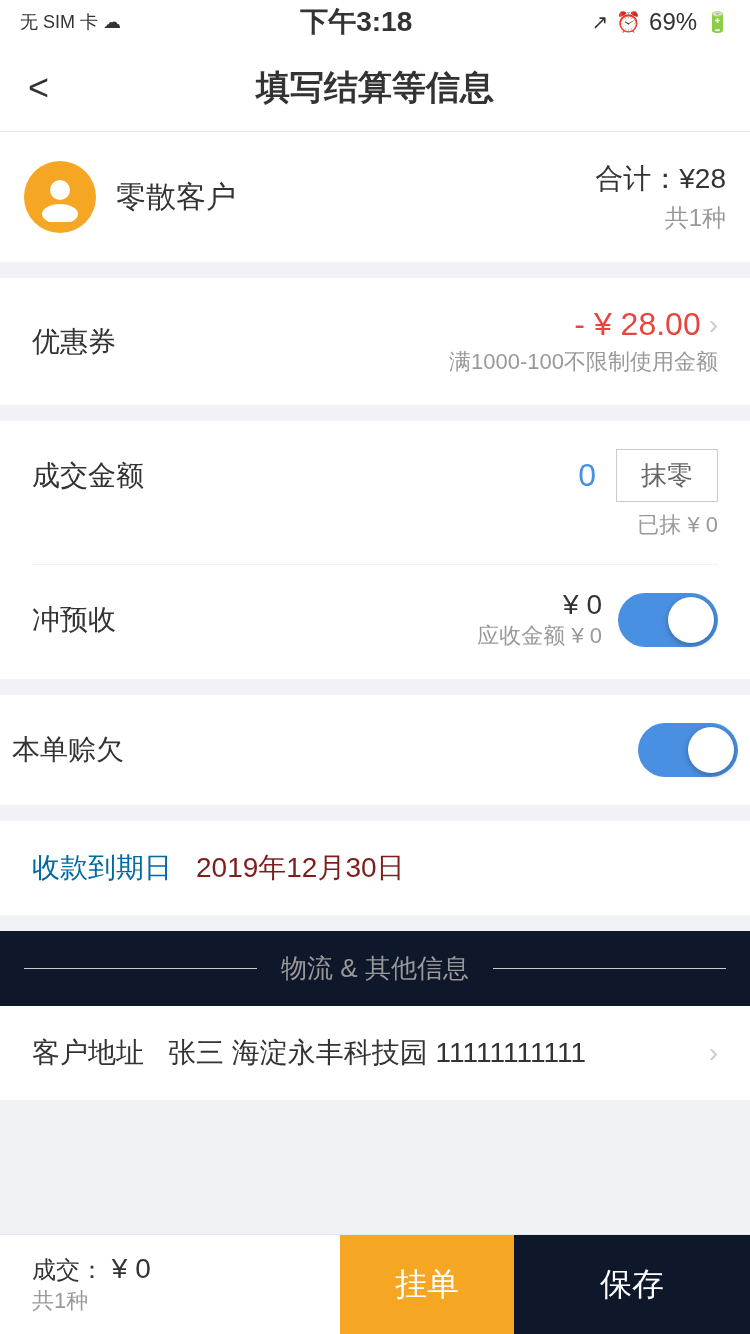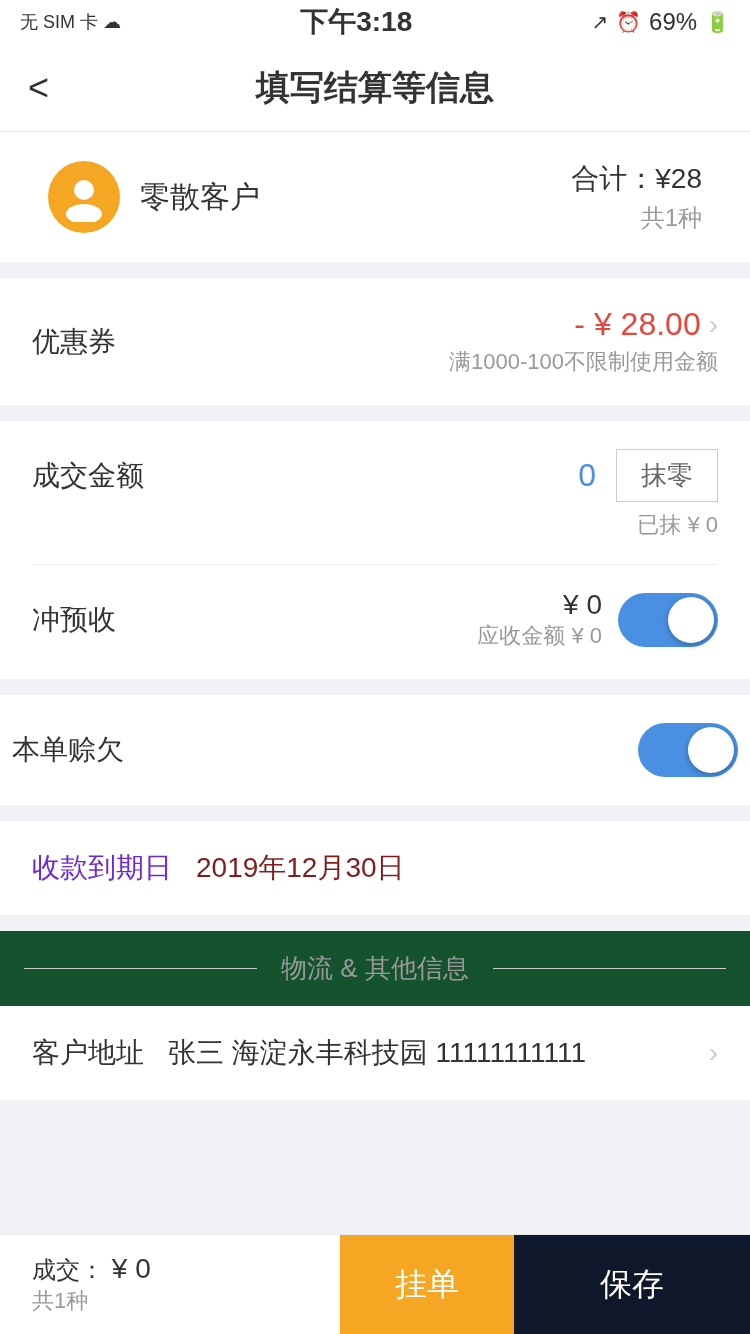--- a/index.html
+++ b/index.html
@@ -68,21 +68,21 @@
 
     
     .section {
       background: #fff;
       margin-bottom: 16px;
     }
 
     
     .customer-row {
       background: #fff;
-      padding: 28px 48px;
+      padding: 28px 24px;
       display: flex;
       align-items: center;
       justify-content: space-between;
       margin-bottom: 16px;
     }
     .customer-left {
       display: flex;
       align-items: center;
       gap: 20px;
     }
@@ -256,30 +256,30 @@
     .duedate-row {
       background: #fff;
       padding: 28px 32px;
       display: flex;
       align-items: center;
       gap: 24px;
       margin-bottom: 16px;
     }
     .duedate-label {
       font-size: 28px;
-      color: #6d28d9;
+      color: #0369a1;
     }
     .duedate-value {
       font-size: 28px;
       color: #7f1d1d;
     }
 
     
     .logistics-divider {
-      background: #14532d;
+      background: #0f172a;
       padding: 20px 0;
       display: flex;
       align-items: center;
       justify-content: center;
       margin-bottom: 0;
     }
     .divider-line {
       flex: 1;
       height: 1px;
       background: #ccc;

